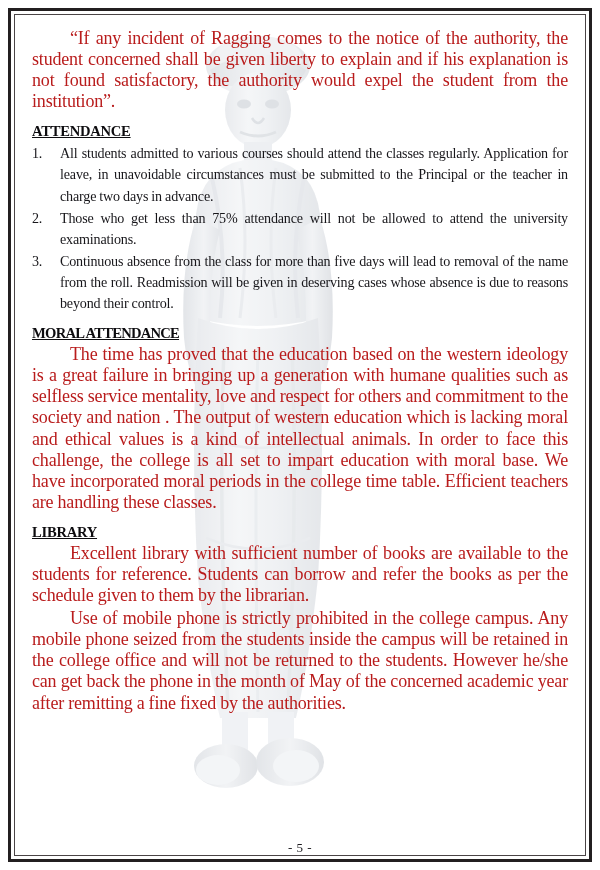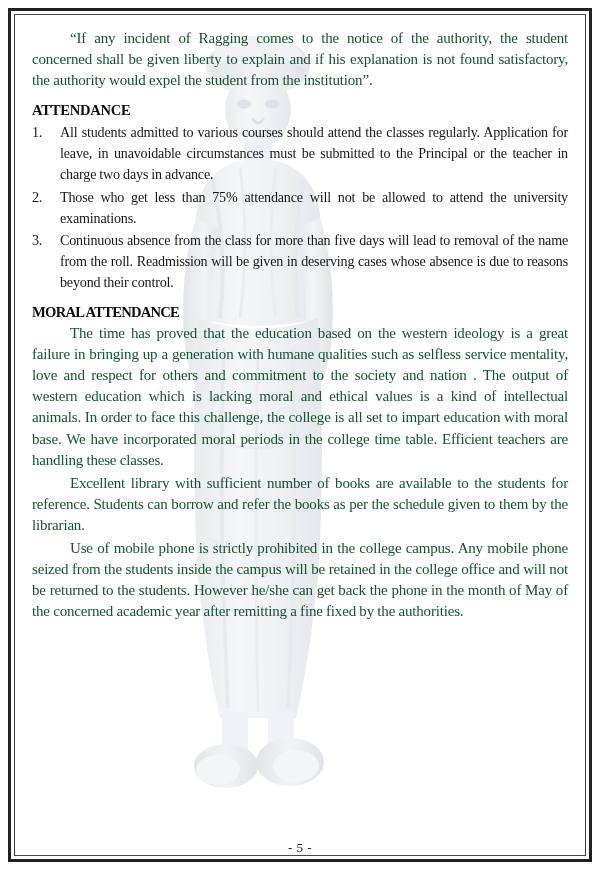--- a/index.html
+++ b/index.html
@@ -64,36 +64,37 @@
   .content {
     position: absolute;
     left: 32px;
     top: 28px;
     width: 536px;
     z-index: 2;
   }
 
   .para {
     margin: 0 0 2px 0;
-    font-size: 15px;
+    font-size: 18px;
     line-height: 21.1px;
-    color: #14532d;
+    color: #b91c1c;
     text-align: justify;
     text-indent: 38px;
     letter-spacing: -0.18px;
     word-spacing: -0.2px;
   }
 
   .heading {
     margin: 9px 0 1px 0;
     font-size: 14.6px;
     line-height: 20px;
     font-weight: bold;
     color: #0d0c0f;
     letter-spacing: -0.25px;
+    text-decoration: underline;
   }
   .heading.tight { letter-spacing: -0.75px; }
 
   
   ol.rules {
     margin: 2px 0 4px 0;
     padding: 0;
     list-style: none;
     counter-reset: ruleitem;
   }
@@ -215,20 +216,21 @@
       </li>
       <li>
         <span class="marker">3.</span>
         <span>Continuous absence from the class for more than five days will lead to removal of the name from the roll.  Readmission will be given in deserving cases whose absence is due to reasons beyond their control.</span>
       </li>
     </ol>
 
     <h2 class="heading tight">MORAL ATTENDANCE</h2>
     <p class="para">The time has proved that the education based on the western ideology is a great failure in bringing up a generation with humane qualities such as selfless service mentality, love and respect for others and commitment to the society and nation . The output of western education which is lacking moral and ethical values is a kind of intellectual animals. In order to face this challenge, the college is all set to impart education with moral base. We have incorporated moral periods in the college time table.  Efficient teachers are handling these classes.</p>
 
+    <h2 class="heading">LIBRARY</h2>
     <p class="para">Excellent library with sufficient number of books are available to the students for reference. Students can borrow and refer the books as per the schedule given to them by the librarian.</p>
 
     <p class="para">Use of mobile phone is strictly prohibited in the college campus. Any mobile phone seized from the students inside the campus will be retained in the college office and will not be returned to the students. However he/she can get back the phone in the month of May of the concerned academic year after remitting a fine fixed by the authorities.</p>
 
   </div>
 
   <div class="footer">- 5 -</div>
 
 </div>
 

